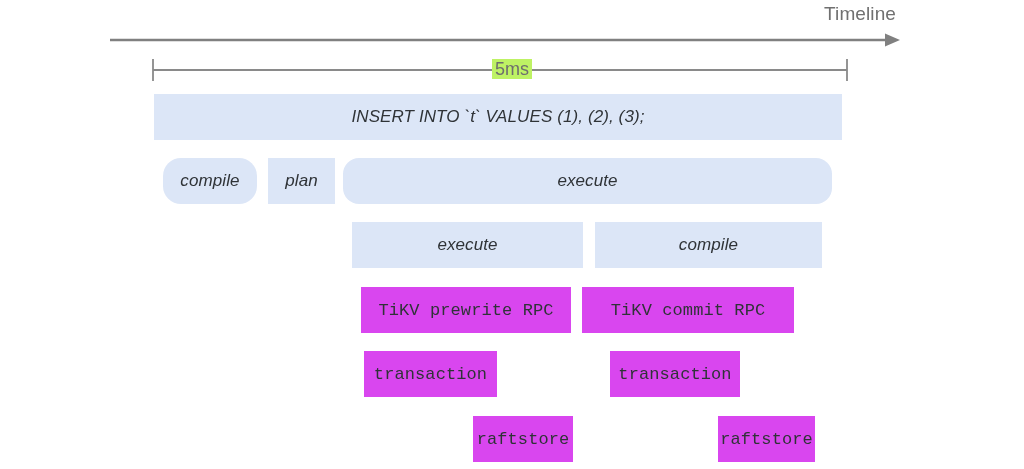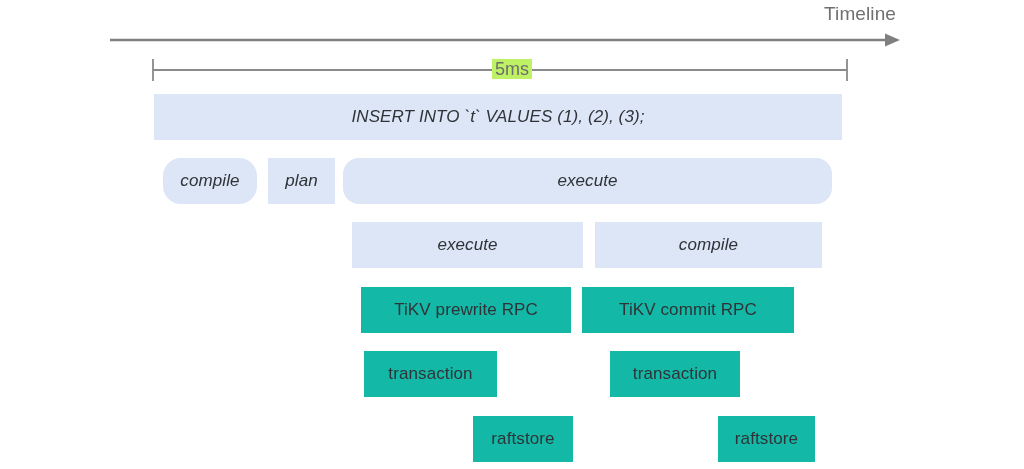--- a/index.html
+++ b/index.html
@@ -69,21 +69,21 @@
     justify-content: center;
     font-size: 17px;
     color: #2f3337;
     box-sizing: border-box;
     padding: 0 4px;
     white-space: nowrap;
     overflow: hidden;
     letter-spacing: .1px;
   }
   .bar.blue  { background: #dce6f7; font-style: italic; }
-  .bar.peach { background: #14b8a6; }
+  .bar.peach { background: #d946ef; font-family: Liberation Mono, monospace; }
 </style>
 </head>
 <body>
 
 <div id="canvas">
 
   <div id="timeline-label">Timeline</div>
 
   <svg id="timeline-arrow" viewBox="0 0 790 20" width="790" height="20">
     <line x1="0" y1="10" x2="775" y2="10" stroke="#808080" stroke-width="2.4"></line>

